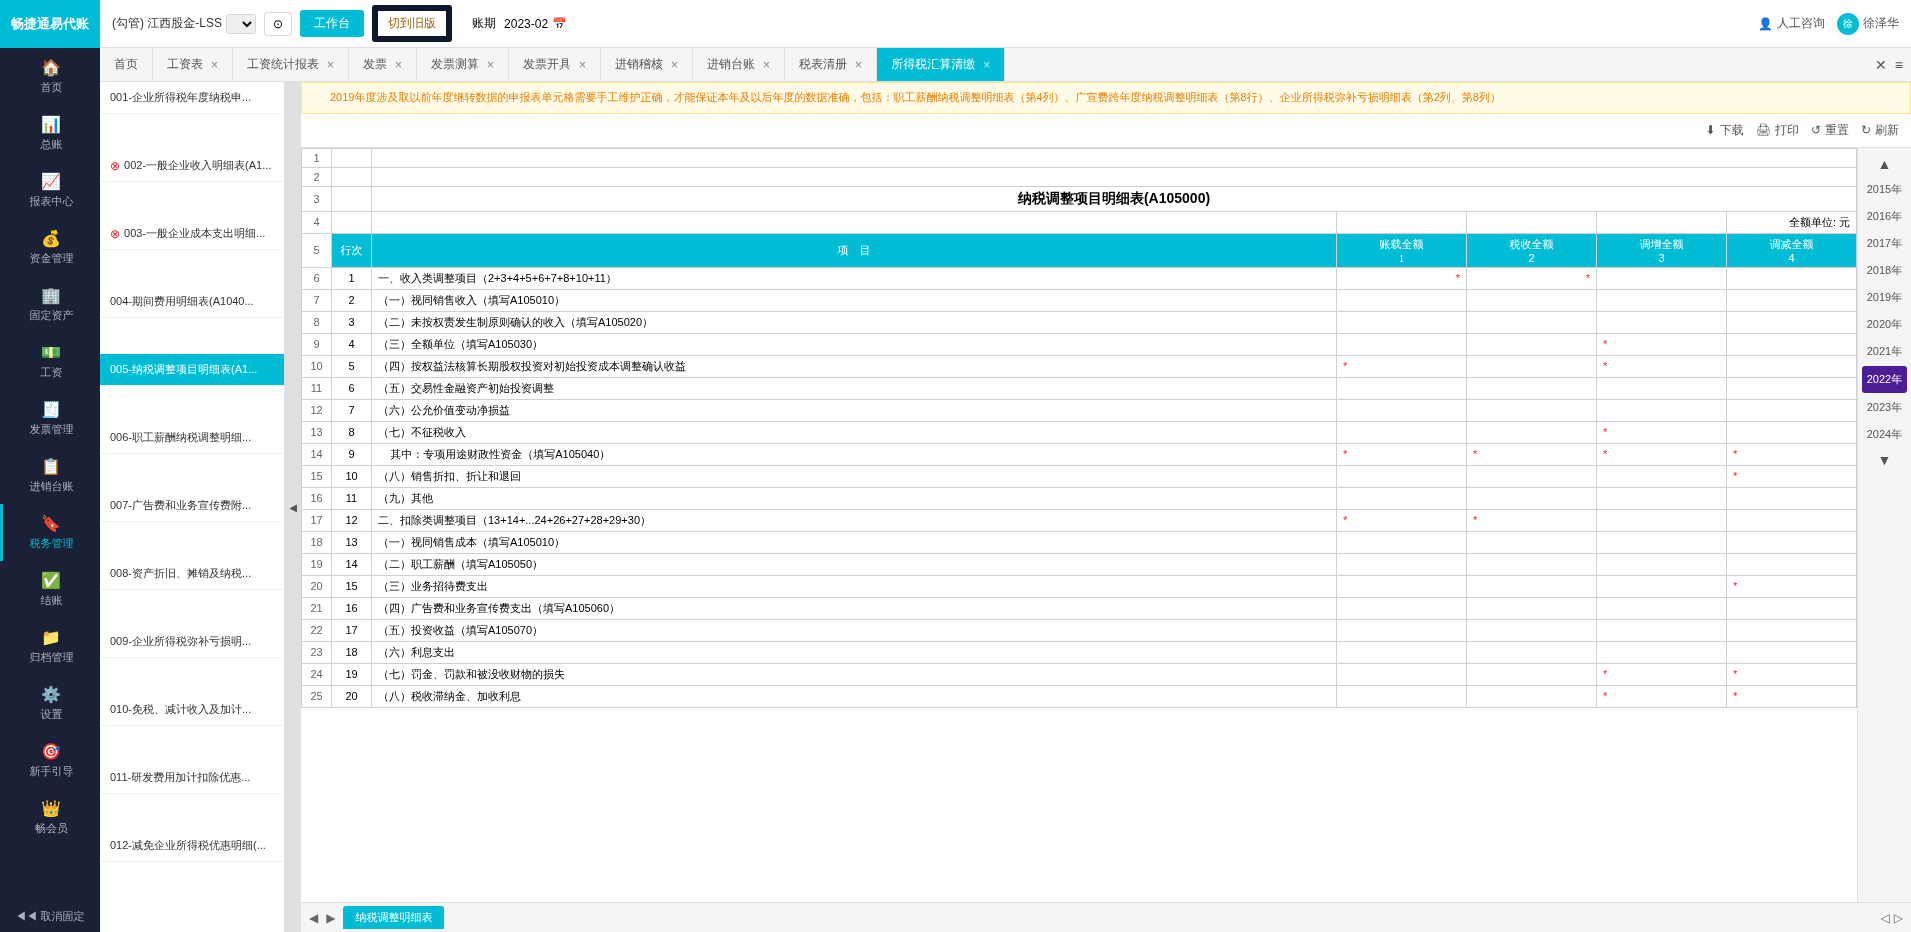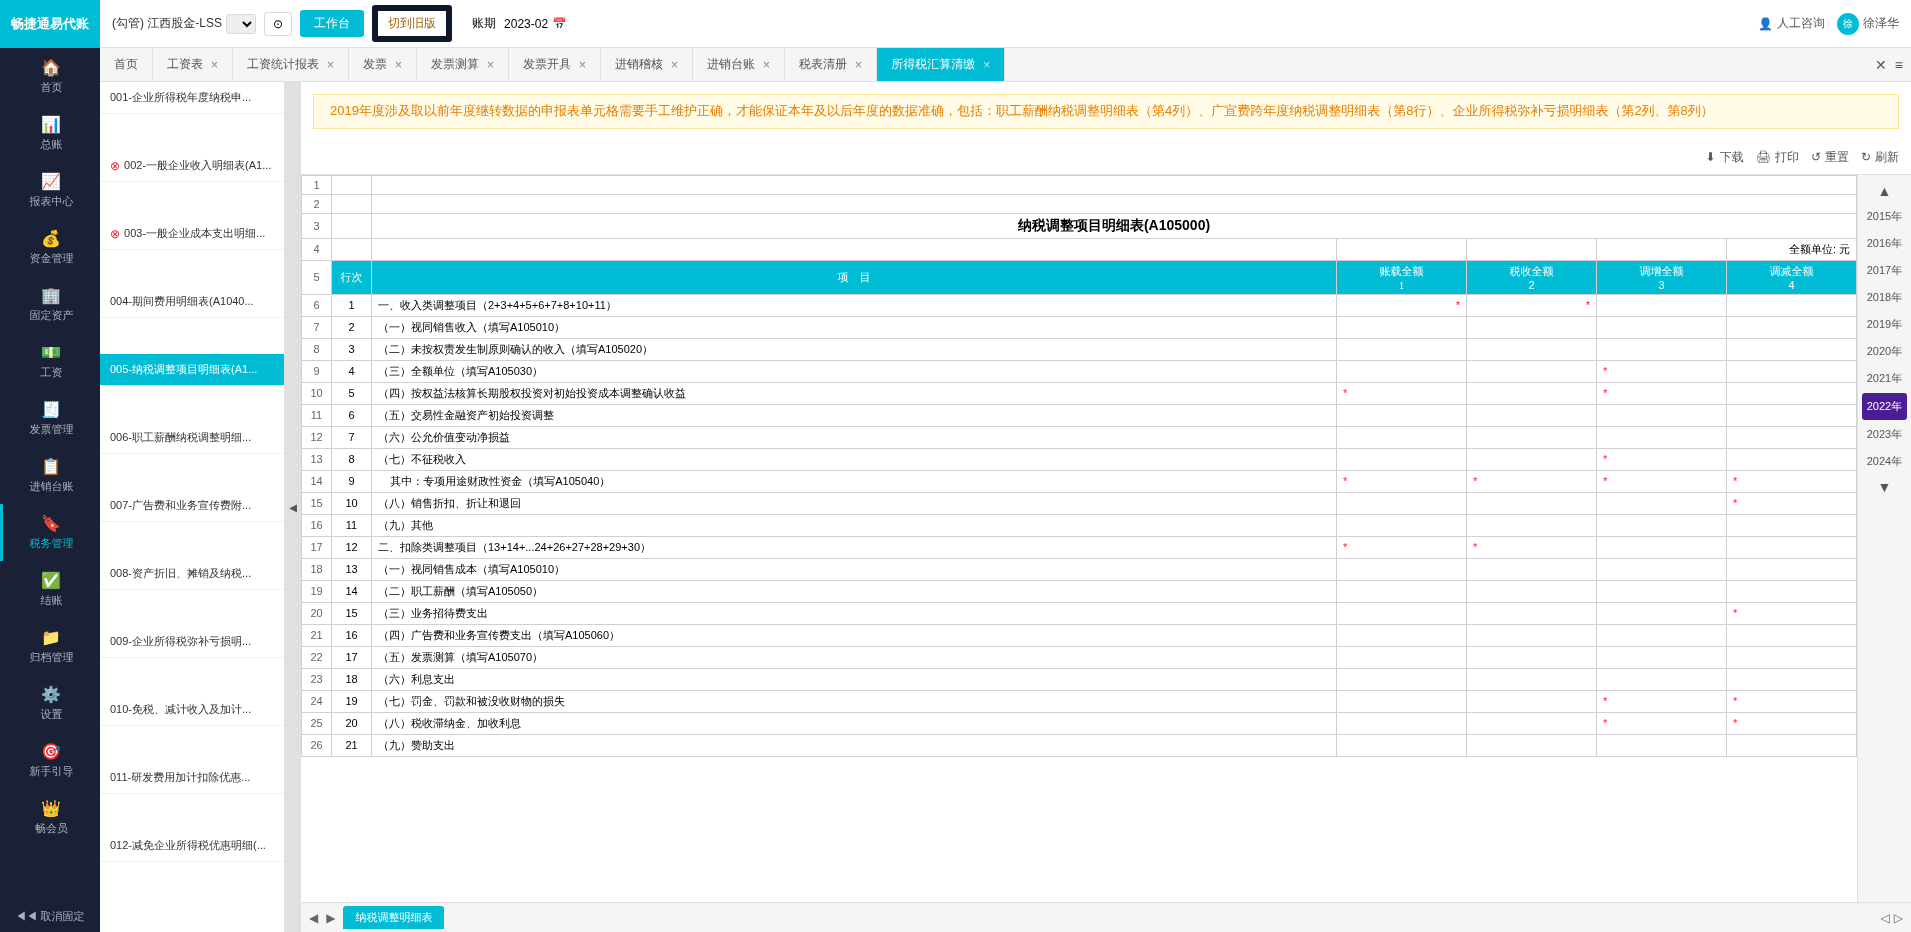--- a/index.html
+++ b/index.html
@@ -45,21 +45,21 @@
     .left-panel-item.active { background: #00bcd4; color: white; }
     .left-panel-item .err-icon { color: #f5222d; font-size: 12px; }
     .collapse-btn { width: 16px; background: #e0e0e0; display: flex; align-items: center; justify-content: center; cursor: pointer; flex-shrink: 0; font-size: 10px; color: #555; }
 
     
     .right-panel { flex: 1; display: flex; flex-direction: column; overflow: hidden; background: white; }
     .right-panel-toolbar { display: flex; align-items: center; padding: 8px 12px; gap: 12px; background: white; border-bottom: 1px solid #e0e0e0; flex-shrink: 0; }
     .toolbar-btn { display: flex; align-items: center; gap: 4px; cursor: pointer; color: #555; font-size: 12px; }
 
     
-    .warning-bar { background: #fffbe6; border: 1px solid #ffe58f; padding: 6px 16px; font-size: 13px; color: #e67e00; line-height: 1.6; flex-shrink: 0; margin: 12px; }
+    .warning-bar { background: #fffbe6; border: 1px solid #ffe58f; padding: 6px 28px; font-size: 11px; color: #e67e00; line-height: 1.6; flex-shrink: 0; margin: 0; }
 
     
     .spreadsheet-container { flex: 1; overflow: auto; position: relative; }
     .spreadsheet { border-collapse: collapse; width: 100%; font-size: 11px; }
     .spreadsheet th, .spreadsheet td { border: 1px solid #d0d0d0; padding: 3px 6px; white-space: nowrap; }
     .spreadsheet th { background: #00bcd4; color: white; text-align: center; font-weight: normal; }
     .spreadsheet td { background: white; }
     .row-num { background: #f5f5f5; color: #666; text-align: center; width: 30px; }
     .col-a { background: #f5f5f5; text-align: center; width: 40px; }
     .col-b { min-width: 280px; }
@@ -482,21 +482,21 @@
               <td class="col-a" style="text-align:center;">16</td>
               <td>（四）广告费和业务宣传费支出（填写A105060）</td>
               <td></td>
               <td></td>
               <td></td>
               <td></td>
             </tr>
             <tr>
               <td class="row-num">22</td>
               <td class="col-a" style="text-align:center;">17</td>
-              <td>（五）发票测算（填写A105070）</td>
+              <td>（五）投资收益（填写A105070）</td>
               <td></td>
               <td></td>
               <td></td>
               <td></td>
             </tr>
             <tr>
               <td class="row-num">23</td>
               <td class="col-a" style="text-align:center;">18</td>
               <td>（六）利息支出</td>
               <td></td>
@@ -514,29 +514,20 @@
               <td><span class="asterisk">*</span></td>
             </tr>
             <tr>
               <td class="row-num">25</td>
               <td class="col-a" style="text-align:center;">20</td>
               <td>（八）税收滞纳金、加收利息</td>
               <td></td>
               <td></td>
               <td><span class="asterisk">*</span></td>
               <td><span class="asterisk">*</span></td>
-            </tr>
-            <tr>
-              <td class="row-num">26</td>
-              <td class="col-a" style="text-align:center;">21</td>
-              <td>（九）赞助支出</td>
-              <td></td>
-              <td></td>
-              <td></td>
-              <td></td>
             </tr>
           </tbody>
             </table>
         </div>
 
         <div class="year-panel">
           <div class="year-nav">▲</div>
           <div class="year-item">2015年</div>
           <div class="year-item">2016年</div>
           <div class="year-item">2017年</div>

